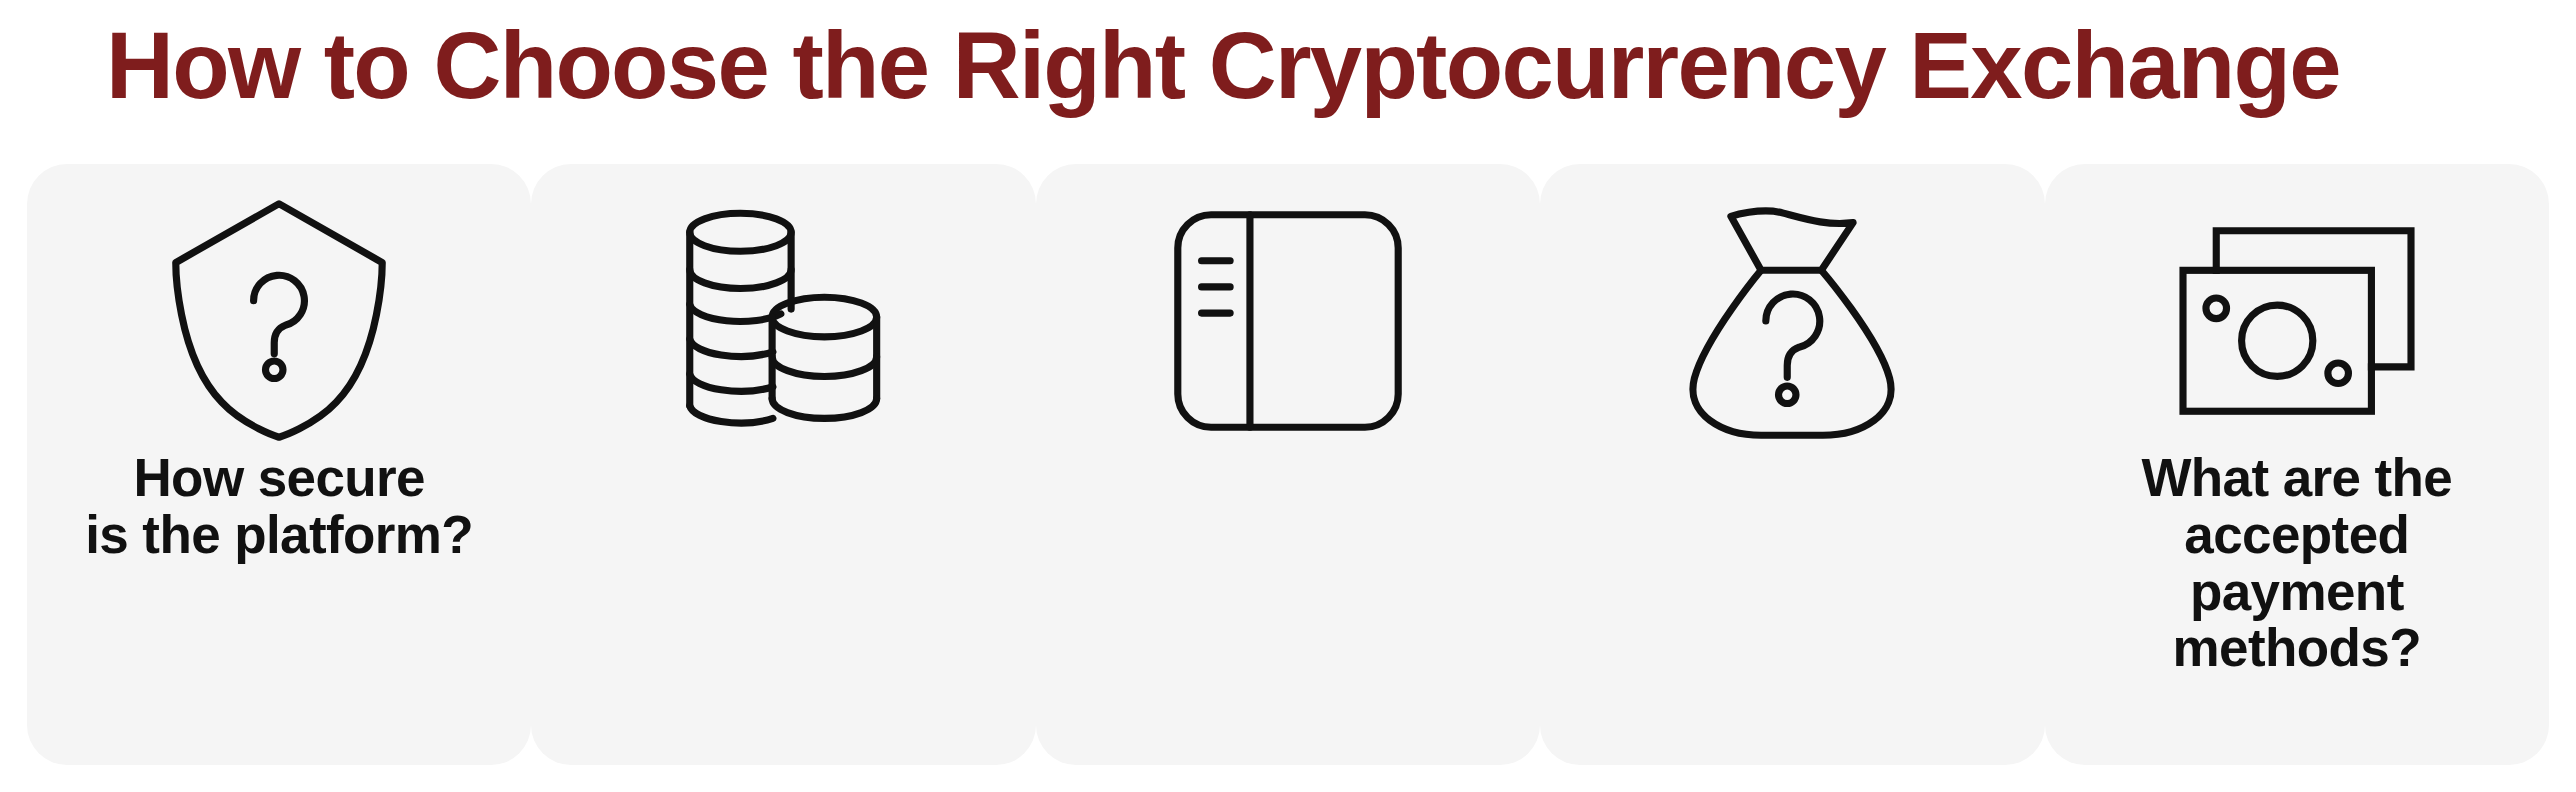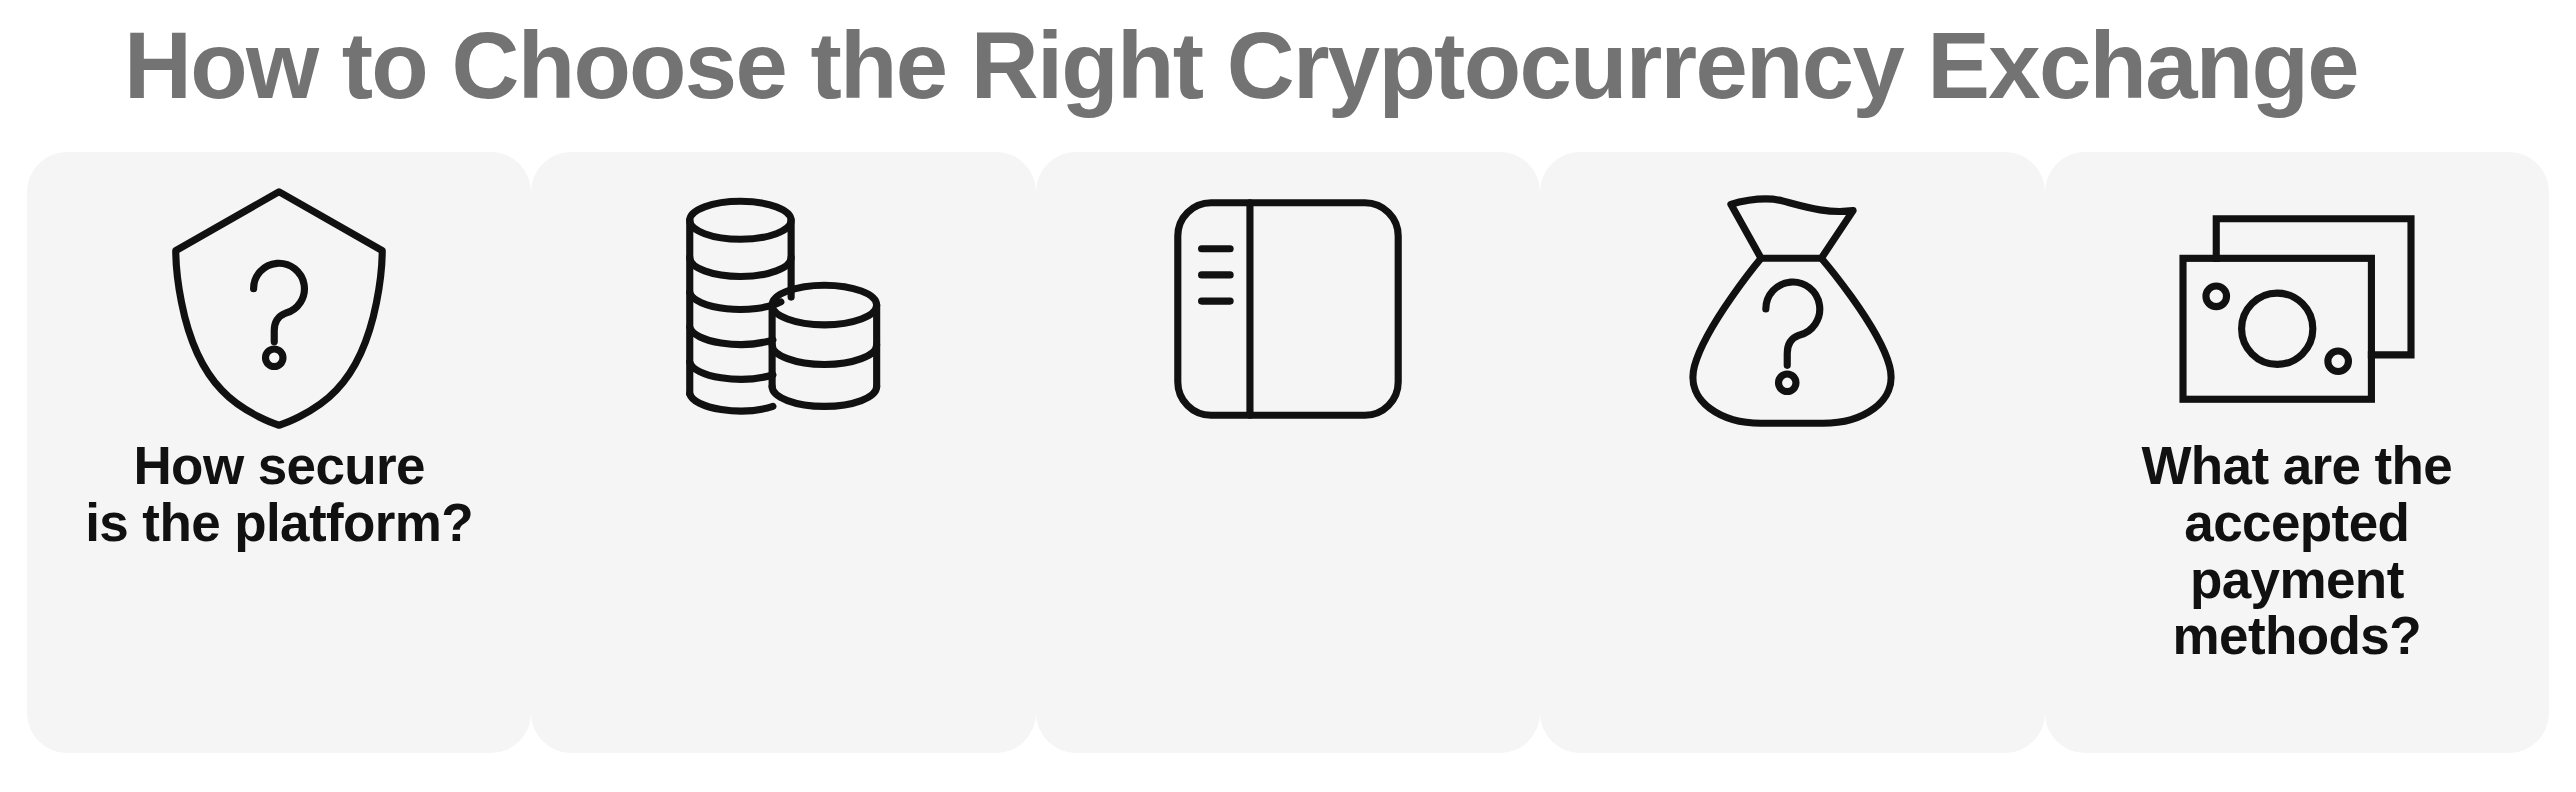--- a/index.html
+++ b/index.html
@@ -18,30 +18,29 @@
 
   
   #title {
     position:absolute;
     left:106px; top:6.3px;
     width:2378px; height:119px;
     display:flex; align-items:center;
     font-size:94px;
     font-weight:700;
     letter-spacing:-1.7px;
-    color:#737373;
+    color:#7f1d1d;
     white-space:nowrap;
     line-height:1;
-    margin-left:18px;
   }
 
   
   #cards {
     position:absolute;
-    left:27px; top:152px;
+    left:27px; top:164px;
     width:2522px; height:601px;
     display:flex;
   }
   .card {
     flex:1 1 0;
     background:#f5f5f5;
     border-radius:40px;
     display:flex;
     flex-direction:column;
     align-items:center;

